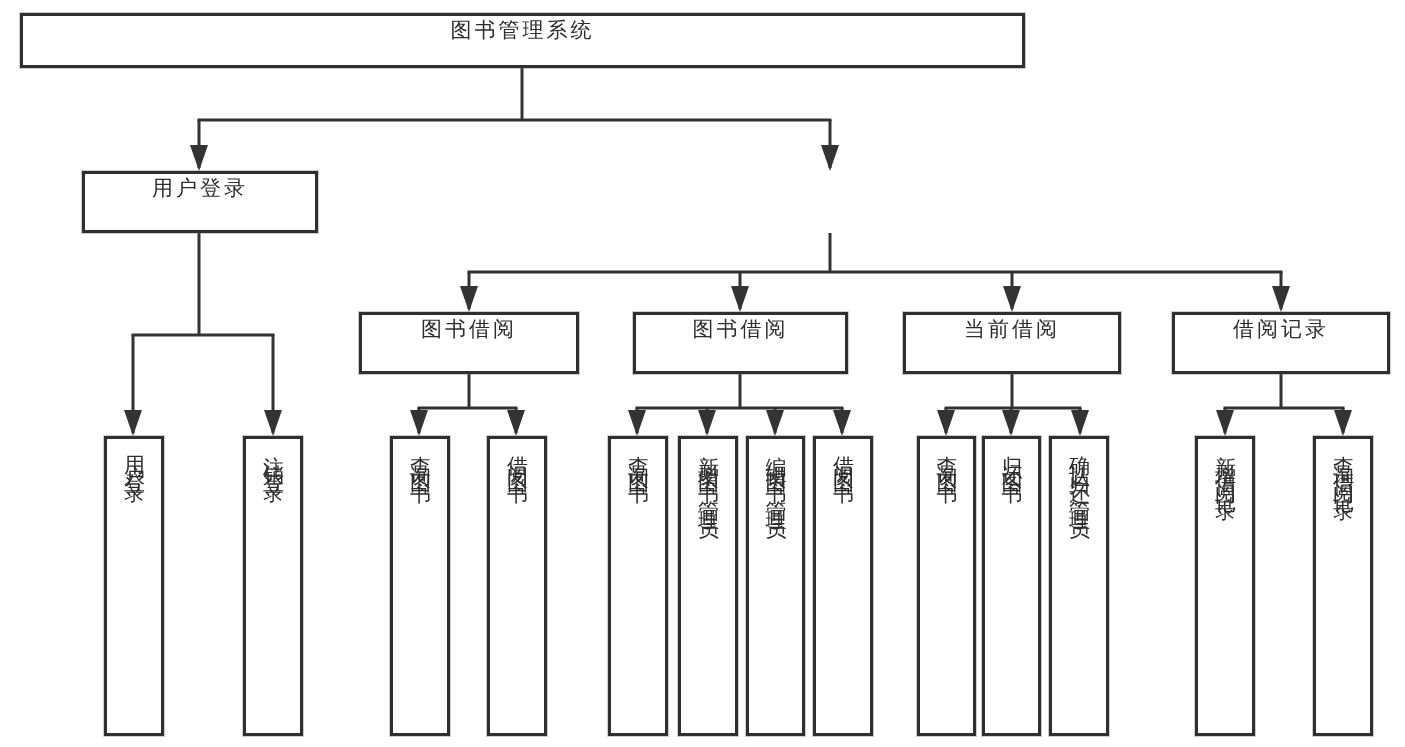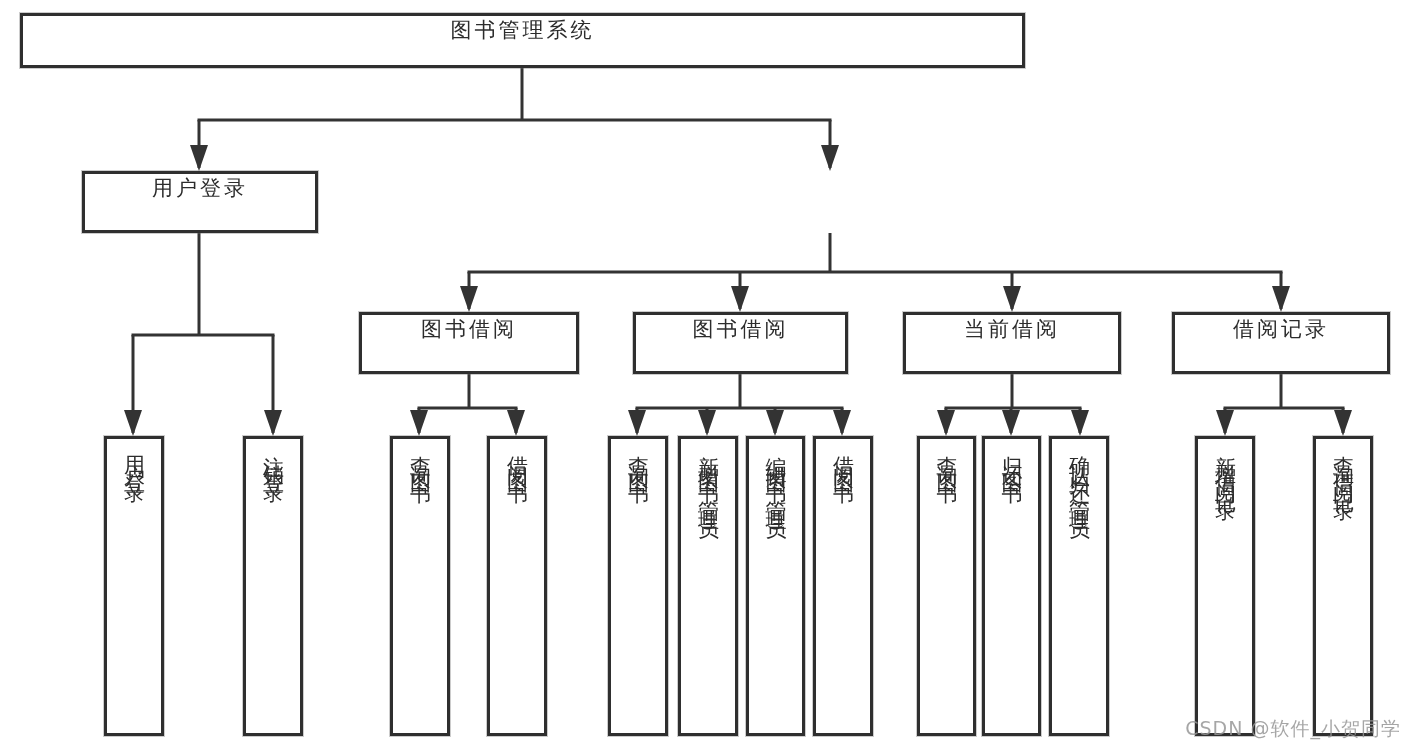--- a/index.html
+++ b/index.html
@@ -190,15 +190,14 @@
     <span class="vlabel">确认归还（管理员）</span>
   </div>
 
   <div class="node" style="left:1195px; top:436px; width:60px; height:300px;">
     <span class="vlabel">新增借阅记录</span>
   </div>
   <div class="node" style="left:1313px; top:436px; width:60px; height:300px;">
     <span class="vlabel">查询借阅记录</span>
   </div>
 
-  <div id="watermark">CSDN @软件_小贺同学</div>
 
 </div>
 
 </body></html>

